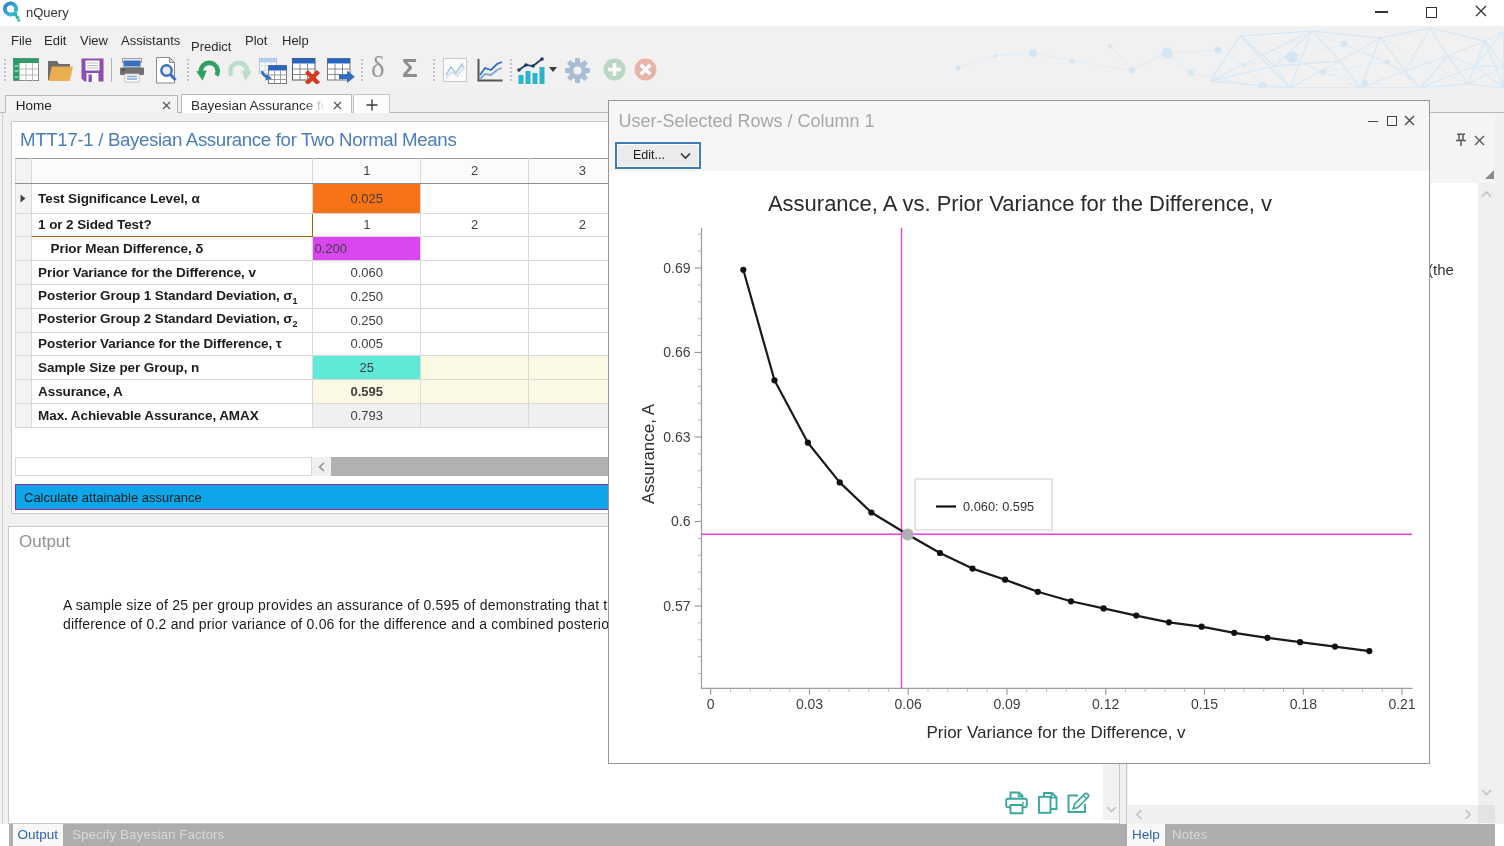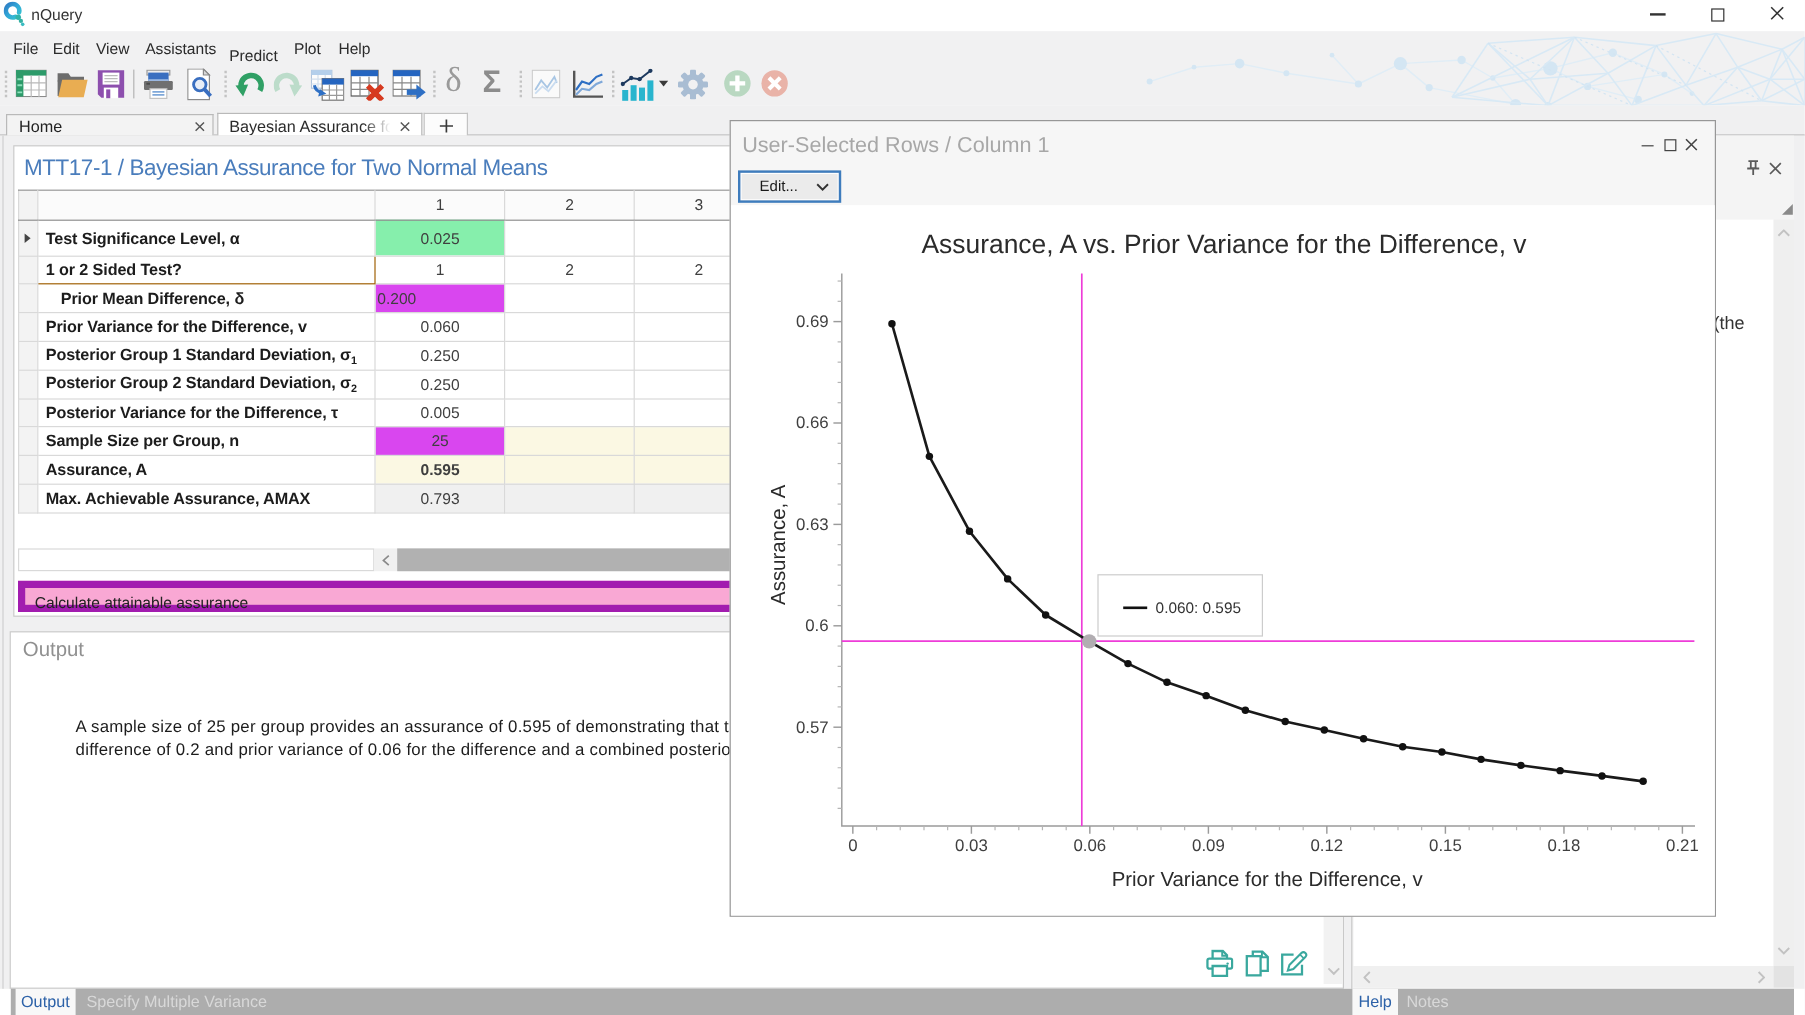--- a/index.html
+++ b/index.html
@@ -335,21 +335,21 @@
       <td style="border:1px solid #d9d9d9;border-top:1px solid #9a9a9a;border-bottom:1px solid #8f8f8f;background:#fbfbfb;text-align:center">4</td>
       <td style="border:1px solid #d9d9d9;border-top:1px solid #9a9a9a;border-bottom:1px solid #8f8f8f;background:#fbfbfb;text-align:center">5</td>
     </tr>
     <tr style="height:30px">
       <td style="border:1px solid #d9d9d9;background:#f3f3f3">
             <svg width="6" height="9" viewBox="0 0 6 9" style="display:block;margin:auto">
               <polygon points="0.5,0.5 5.5,4.5 0.5,8.5" fill="#444"></polygon>
             </svg>
           </td>
       <td style="border:1px solid #d9d9d9;background:#fff;font-weight:bold;font-size:13.5px;letter-spacing:-0.1px;color:#1c1c1c;padding-left:6.5px">Test Significance Level, α</td>
-      <td style="border:1px solid #d9d9d9;background:#86efac;text-align:center">0.025</td>
+      <td style="border:1px solid #d9d9d9;background:#f97316;text-align:center">0.025</td>
       <td style="border:1px solid #d9d9d9;background:#fff;text-align:center"></td>
       <td style="border:1px solid #d9d9d9;background:#fff;text-align:center"></td>
       <td style="border:1px solid #d9d9d9;background:#fff;text-align:center"></td>
       <td style="border:1px solid #d9d9d9;background:#fff;text-align:center"></td>
     </tr>
     <tr style="height:23.8px">
       <td style="border:1px solid #d9d9d9;background:#f3f3f3"></td>
       <td style="border:1px solid #a16207;background:#fff;font-weight:bold;font-size:13.5px;letter-spacing:-0.1px;color:#1c1c1c;padding-left:6.5px">1 or 2 Sided Test?</td>
       <td style="border:1px solid #d9d9d9;background:#fff;text-align:center">1</td>
       <td style="border:1px solid #d9d9d9;background:#fff;text-align:center">2</td>
@@ -398,21 +398,21 @@
       <td style="border:1px solid #d9d9d9;background:#fff;font-weight:bold;font-size:13.5px;letter-spacing:-0.1px;color:#1c1c1c;padding-left:6.5px">Posterior Variance for the Difference, τ</td>
       <td style="border:1px solid #d9d9d9;background:#fff;text-align:center">0.005</td>
       <td style="border:1px solid #d9d9d9;background:#fff;text-align:center"></td>
       <td style="border:1px solid #d9d9d9;background:#fff;text-align:center"></td>
       <td style="border:1px solid #d9d9d9;background:#fff;text-align:center"></td>
       <td style="border:1px solid #d9d9d9;background:#fff;text-align:center"></td>
     </tr>
     <tr style="height:23.8px">
       <td style="border:1px solid #d9d9d9;background:#f3f3f3"></td>
       <td style="border:1px solid #d9d9d9;background:#fff;font-weight:bold;font-size:13.5px;letter-spacing:-0.1px;color:#1c1c1c;padding-left:6.5px">Sample Size per Group, n</td>
-      <td style="border:1px solid #d9d9d9;background:#d946ef;text-align:center">25</td>
+      <td style="border:1px solid #d9d9d9;background:#5eead4;text-align:center">25</td>
       <td style="border:1px solid #d9d9d9;background:#fbf8e3;text-align:center"></td>
       <td style="border:1px solid #d9d9d9;background:#fbf8e3;text-align:center"></td>
       <td style="border:1px solid #d9d9d9;background:#fbf8e3;text-align:center"></td>
       <td style="border:1px solid #d9d9d9;background:#fbf8e3;text-align:center"></td>
     </tr>
     <tr style="height:23.8px">
       <td style="border:1px solid #d9d9d9;background:#f3f3f3"></td>
       <td style="border:1px solid #d9d9d9;background:#fff;font-weight:bold;font-size:13.5px;letter-spacing:-0.1px;color:#1c1c1c;padding-left:6.5px">Assurance, A</td>
       <td style="border:1px solid #d9d9d9;background:#fbf8e3;text-align:center"><b>0.595</b></td>
       <td style="border:1px solid #d9d9d9;background:#fbf8e3;text-align:center"></td>
@@ -433,21 +433,21 @@
     </table>
 
   <div class="abs" style="left:2.7px;top:335px;width:297.7px;height:19px;background:#fff;border:1px solid #d9d9d9;box-sizing:border-box"></div>
   <div class="abs" style="left:300.4px;top:335px;width:806px;height:19px;background:#f0f0f0">
     <svg class="abs" style="left:6px;top:5px" width="7" height="10" viewBox="0 0 7 10">
         <path d="M6 1 L1.5 5 L6 9" fill="none" stroke="#8a8a8a" stroke-width="1.4"></path>
       </svg>
     <div class="abs" style="left:19px;top:0;width:600px;height:19px;background:#b1b1b1"></div>
   </div>
 
-  <div class="abs" style="left:3px;top:362px;width:1100px;height:26px;background:#f9a8d4;border:6px solid #a21caf;box-sizing:border-box">
+  <div class="abs" style="left:3px;top:362px;width:1100px;height:26px;background:#0ea5e9;border:1px solid #a21caf;box-sizing:border-box">
     <div class="abs nw" style="left:8px;top:5px;font-size:13px;color:#222">Calculate attainable assurance</div>
   </div>
 </div>
 
 <div id="outputpanel" class="abs" style="left:8px;top:526px;width:1112px;height:298px;background:#fff;border:1px solid #c9c9c9;box-sizing:border-box;overflow:hidden">
   <div class="abs nw" style="left:10px;top:5px;font-size:17px;color:#909090">Output</div>
   <div class="abs nw" style="left:54px;top:70px;font-size:14px;letter-spacing:0.2px;color:#1c1c1c">A sample size of 25 per group provides an assurance of 0.595 of demonstrating that the treatment difference</div>
   <div class="abs nw" style="left:54px;top:89px;font-size:14px;letter-spacing:0.2px;color:#1c1c1c">difference of 0.2 and prior variance of 0.06 for the difference and a combined posterior variance of 0.005. A 1</div>
   <div class="abs" style="left:1094px;top:40px;width:17px;height:253px;background:#f2f2f2">
     <svg class="abs" style="left:3px;top:239px" width="11" height="7" viewBox="0 0 11 7">
@@ -505,21 +505,21 @@
         <path d="M1.5 1 L6 5.5 L1.5 10" fill="none" stroke="#c2c2c2" stroke-width="1.6"></path>
       </svg>
   </div>
   <div class="abs" style="left:351px;top:692px;width:17px;height:18px;background:#e3e3e3"></div>
 </div>
 
 <div id="bottombar" class="abs" style="left:9px;top:824px;width:1486px;height:22px;background:#adadad">
   <div class="abs" style="left:3.6px;top:0;width:50.4px;height:22px;background:#f8f8f8;text-align:center">
     <span style="font-size:13.5px;color:#2d62a8;line-height:22px">Output</span>
   </div>
-  <div class="abs nw" style="left:63px;top:3px;font-size:13.5px;color:#d8d8d8">Specify Multiple Variance</div>
+  <div class="abs nw" style="left:63px;top:3px;font-size:13.5px;color:#d8d8d8">Specify Bayesian Factors</div>
   <div class="abs" style="left:1118px;top:0;width:38px;height:22px;background:#f8f8f8;text-align:center">
     <span style="font-size:13.5px;color:#2d62a8;line-height:22px">Help</span>
   </div>
   <div class="abs nw" style="left:1163px;top:3px;font-size:13.5px;color:#d8d8d8">Notes</div>
 </div>
 
 <div id="chartwin" class="abs" style="left:608px;top:100px;width:822px;height:664px;background:#f6f6f6;border:1px solid #979797;box-sizing:border-box;overflow:hidden">
   <div class="abs nw" style="left:9.5px;top:10px;font-size:18px;color:#a7a7a7">User-Selected Rows / Column 1</div>
   <div class="abs" style="left:759px;top:20px;width:10px;height:1.4px;background:#444"></div>
   <div class="abs" style="left:778px;top:15px;width:7.5px;height:7.5px;border:1.2px solid #444"></div>

